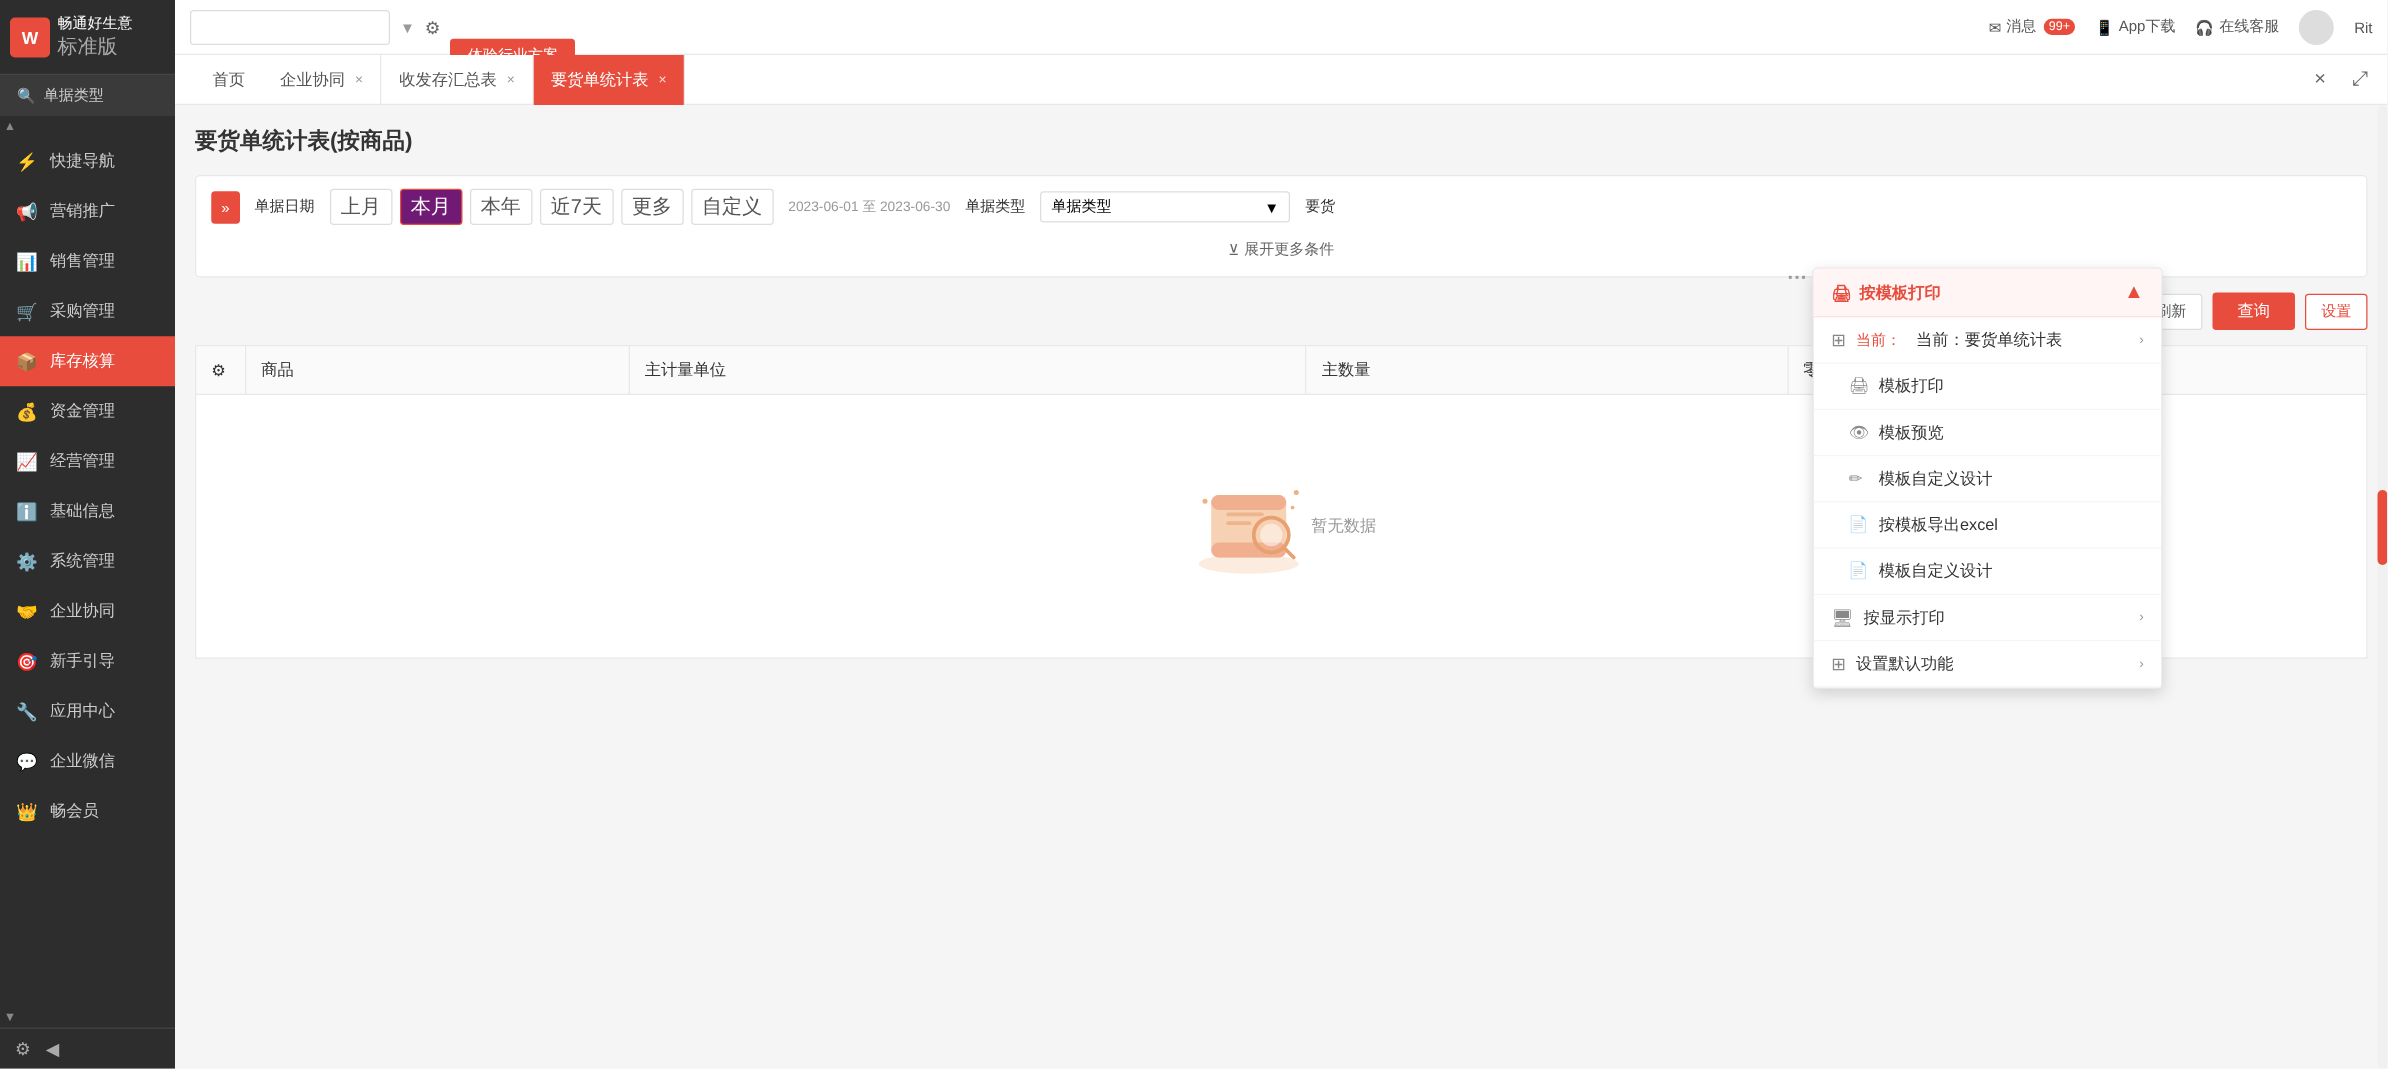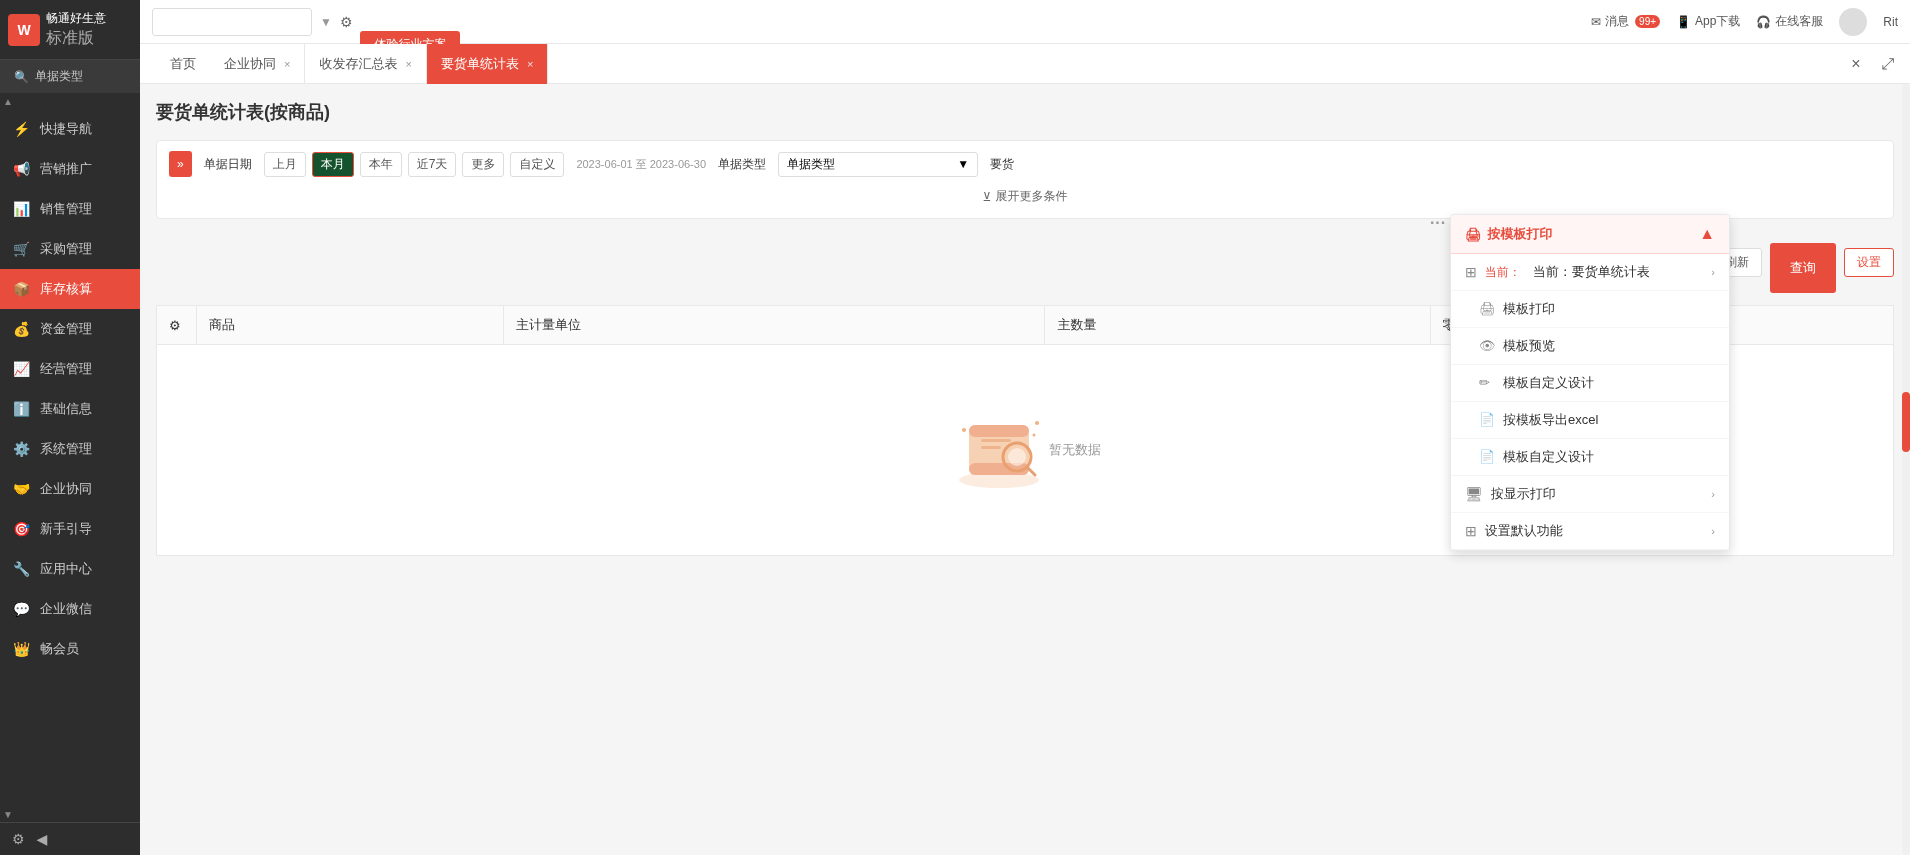--- a/index.html
+++ b/index.html
@@ -261,27 +261,27 @@
     .date-group {
       display: flex;
       align-items: center;
       gap: 6px;
     }
     .date-btn {
       padding: 3px 8px;
       border: 1px solid #ddd;
       background: #fff;
       border-radius: 3px;
-      font-size: 12px;
+      font-size: 16px;
       cursor: pointer;
       color: #555;
       text-align: right;
     }
     .date-btn.active {
-      background: #14532d;
+      background: #701a75;
       color: white;
       border-color: #e74c3c;
     }
     .date-range-text { font-size: 11px; color: #999; }
     .filter-select {
       display: flex;
       align-items: center;
       border: 1px solid #ddd;
       border-radius: 3px;
       padding: 3px 8px;
@@ -351,24 +351,23 @@
       border-radius: 3px;
       padding: 5px 12px;
       font-size: 12px;
       cursor: pointer;
     }
     .btn-query {
       background: #e74c3c;
       color: white;
       border: none;
       border-radius: 3px;
-      padding: 16px 20px;
+      padding: 6px 20px;
       font-size: 13px;
       cursor: pointer;
-      margin-top: 12px;
     }
     .btn-settings {
       background: #fff;
       border: 1px solid #e74c3c;
       color: #e74c3c;
       border-radius: 3px;
       padding: 5px 12px;
       font-size: 12px;
       cursor: pointer;
     }

